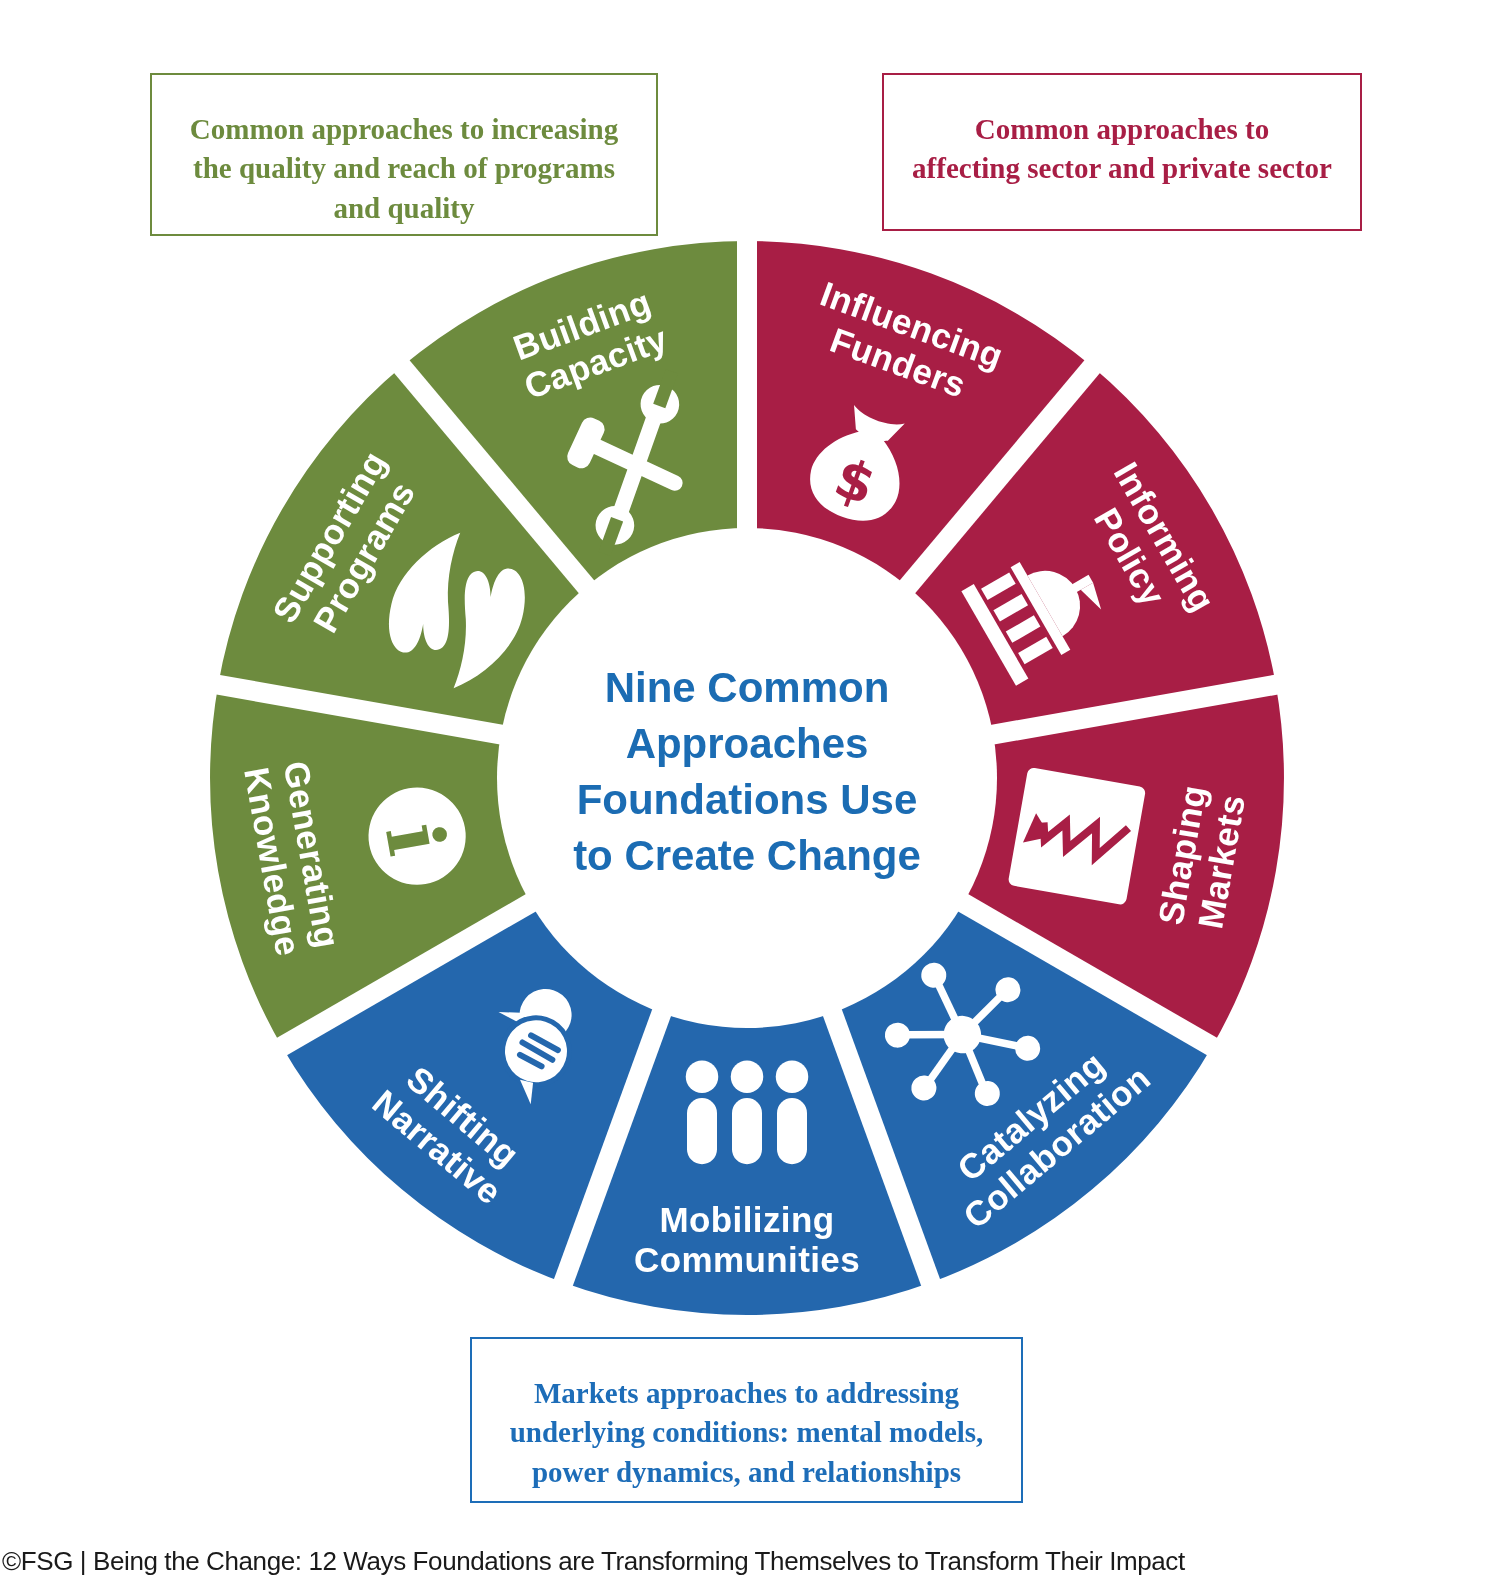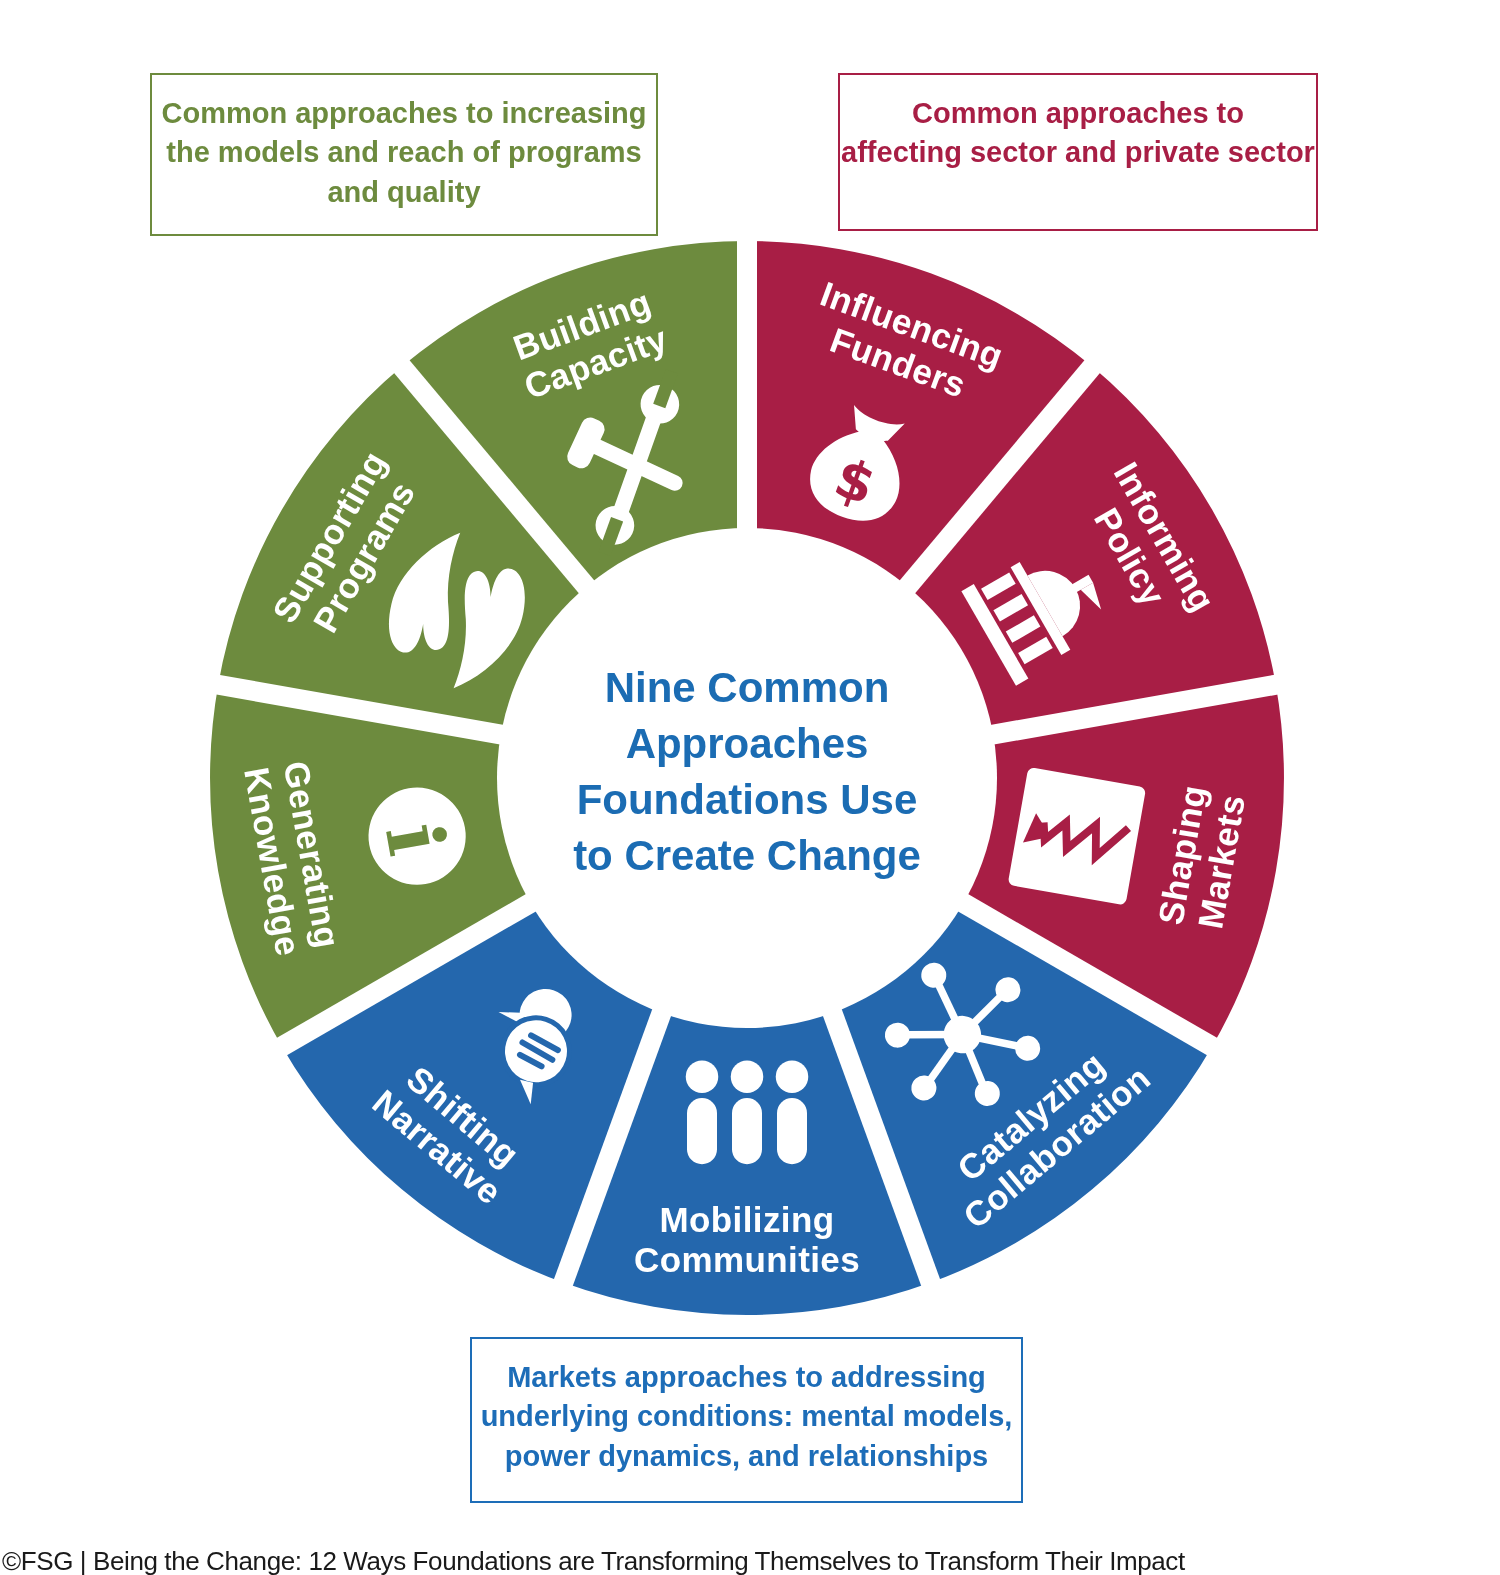--- a/index.html
+++ b/index.html
@@ -11,23 +11,24 @@
     overflow:hidden;
   }
   #wheel-svg{position:absolute;left:0;top:0;}
   .callout{
     position:absolute;
     border:2px solid currentColor;
     text-align:center;
     font-size:29px;
     font-weight:600;
     line-height:1.36;
-    padding-top:19px;
+    padding-top:35px;
     box-sizing:border-box;
     background:#ffffff;
+    font-family:Liberation Serif, serif;
   }
   .callout-green{left:150px;top:73px;width:508px;height:163px;}
   .callout-red{left:838px;top:73px;width:480px;height:158px;}
   .callout-blue{left:470px;top:1337px;width:553px;height:166px;}
   .center-title{
     position:absolute;
     left:527px;top:660px;width:440px;
     text-align:center;
     font-size:42px;
     font-weight:bold;
@@ -172,25 +173,25 @@
       <rect x="43" y="-88" width="14" height="40" fill="#6d8b3e" transform="rotate(40 50 -50)"></rect>
       <circle cx="-41" cy="57" r="21" fill="#fff"></circle>
       <rect x="-48" y="50" width="14" height="40" fill="#6d8b3e" transform="rotate(40 -41 57)"></rect>
       <line x1="-38" y1="-38" x2="36" y2="36" stroke="#fff" stroke-width="17" stroke-linecap="round"></line>
       <rect x="-68" y="-51" width="56" height="26" rx="10" fill="#fff" transform="rotate(-45 -40 -38)"></rect>
       </g>
     </svg>
 
   <div class="callout callout-green" style="color: rgb(109, 139, 62);">
     <div>Common approaches to increasing</div>
-    <div>the models and reach of programs</div>
+    <div>the quality and reach of programs</div>
     <div>and quality</div>
   </div>
 
-  <div class="callout callout-red" style="color: rgb(168, 30, 69);">
+  <div class="callout callout-red" style="color: rgb(168, 30, 69); margin-left: 44px;">
     <div>Common approaches to</div>
     <div>affecting sector and private sector</div>
   </div>
 
   <div class="callout callout-blue" style="color: rgb(29, 109, 184);">
     <div>Markets approaches to addressing</div>
     <div>underlying conditions: mental models,</div>
     <div>power dynamics, and relationships</div>
   </div>
 

